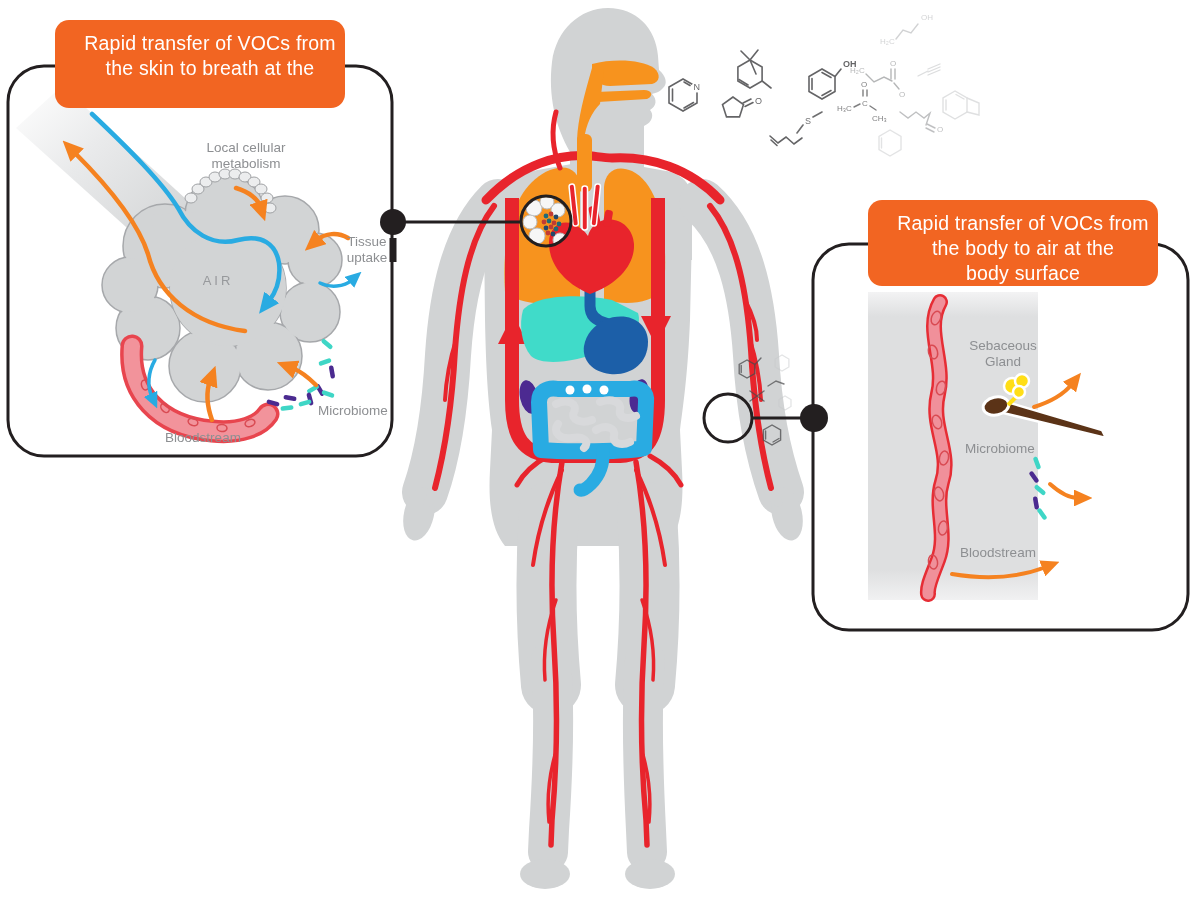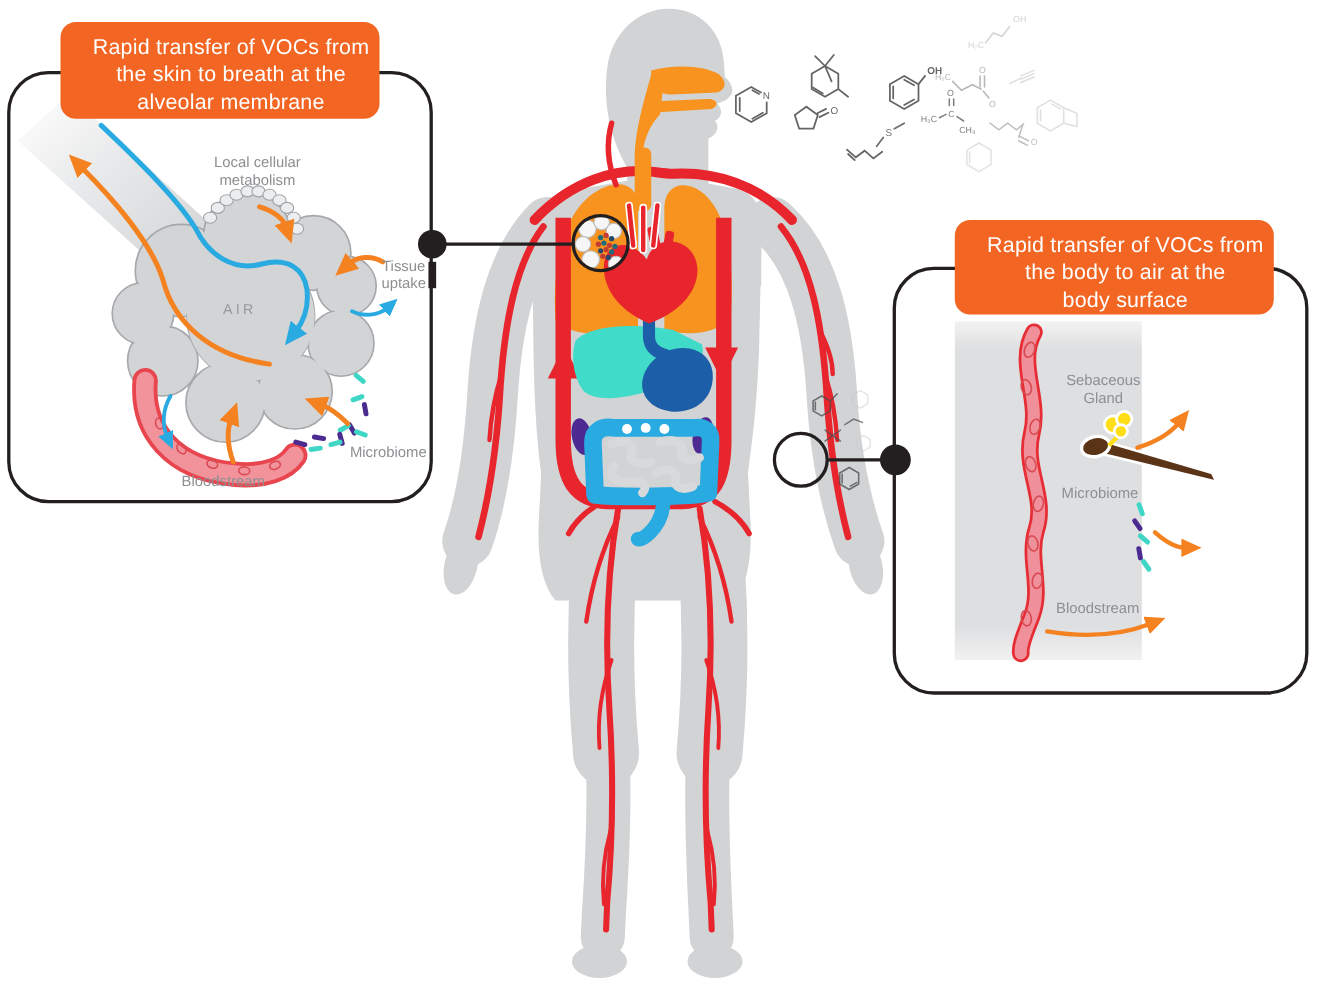--- a/index.html
+++ b/index.html
@@ -379,29 +379,28 @@
     <rect x="389.5" y="238" width="7" height="24" fill="#231F20" stroke="none"></rect>
     <circle cx="393" cy="222" r="13" fill="#231F20" stroke="none"></circle>
     <line x1="752" y1="418" x2="814" y2="418" stroke-width="3"></line>
     <circle cx="814" cy="418" r="14" fill="#231F20" stroke="none"></circle>
   </g>
 </svg>
 
 <div class="hdr" style="left:55px;top:20px;width:290px;height:88px;">
   <span>Rapid transfer of VOCs from</span>
   <span>the skin to breath at the</span>
-  <span>alveolar membrane</span>
 </div>
 <div class="hdr" style="left:868px;top:200px;width:290px;height:86px;">
   <span>Rapid transfer of VOCs from</span>
   <span>the body to air at the</span>
   <span>body surface</span>
 </div>
 
-<div class="lbl" style="left:178px;top:140px;width:112px;">Local cellular metabolism</div>
+<div class="lbl" style="left:190px;top:140px;width:112px;">Local cellular metabolism</div>
 <div class="lbl" style="left:338px;top:234px;width:58px;">Tissue uptake</div>
 <div class="lbl air" style="left:186px;top:273px;width:64px;">AIR</div>
 <div class="lbl" style="left:303px;top:403px;width:100px;">Microbiome</div>
 <div class="lbl" style="left:153px;top:430px;width:100px;">Bloodstream</div>
 
 <div class="lbl" style="left:953px;top:338px;width:100px;">Sebaceous Gland</div>
 <div class="lbl" style="left:950px;top:441px;width:100px;">Microbiome</div>
 <div class="lbl" style="left:948px;top:545px;width:100px;">Bloodstream</div>
 </div>
 

